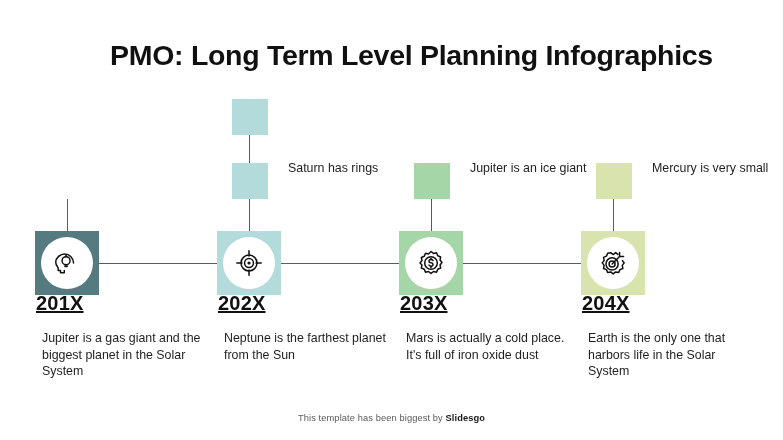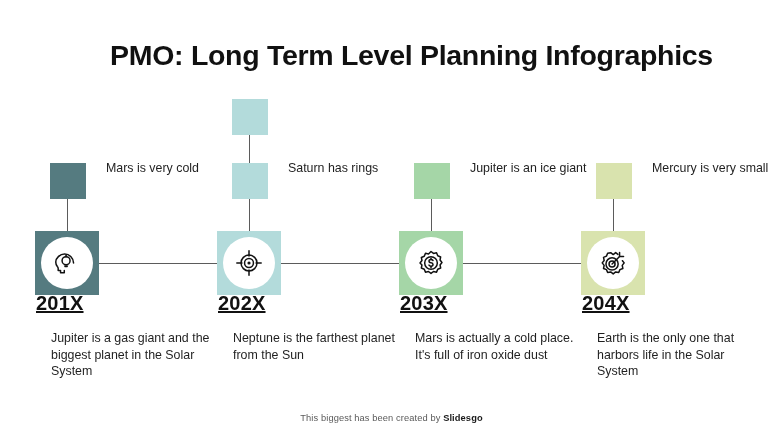--- a/index.html
+++ b/index.html
@@ -95,21 +95,21 @@
     left: 1px;
     font-size: 20px;
     font-weight: bold;
     letter-spacing: 0.2px;
     color: #111111;
     text-decoration: underline;
   }
   .desc {
     position: absolute;
     top: 330px;
-    left: 16px;
+    left: 7px;
     width: 172px;
     font-size: 12.4px;
     line-height: 16.6px;
     color: #1f1f1f;
   }
   .m4 .desc { width: 160px; }
 
   
   .annotation {
     position: absolute;
@@ -164,24 +164,20 @@
 <body>
 
 <div class="slide">
 
   <div class="title">PMO: Long Term Level Planning Infographics</div>
 
   <div class="timeline-axis"></div>
 
   <div class="milestone m1">
 
-    <div class="annotation ann-row-a">
-      <div class="ann-chip" style="background:#557b80"></div>
-      <div class="ann-label">Mars is very cold</div>
-    </div>
     <div class="ann-stem" style="top:199px;left:32px;height:32px;"></div>
 
     <div class="node">
       <div class="node-square" style="background:#557b80"></div>
       <div class="node-circle">
         <svg class="node-icon" viewBox="0 0 64 64">
           <g fill="none" stroke="#111111" stroke-width="3.2" stroke-linecap="round" stroke-linejoin="round">
             <path d="M46 32c0-10.5-8.5-19-19-19S8 21.5 8 30c0 5 1.6 7.4 3.4 9.6 1.2 1.4 1.8 2.3 1.8 4.1V48h5v5h8v-5"></path>
             <circle cx="30" cy="27" r="8.5"></circle>
             <path d="M26.6 35.5h6.8M27.6 39.3h4.8"></path>
@@ -273,16 +269,16 @@
           </g>
         </svg>
       </div>
     </div>
 
     <div class="year">204X</div>
     <div class="desc">Earth is the only one that harbors life in the Solar System</div>
   </div>
 
   <div class="footer">
-    <span>This biggest has been created by </span><b>Slidesgo</b>
+    <span>This template has been biggest by </span><b>Slidesgo</b>
   </div>
 
 </div>
 
 </body></html>

